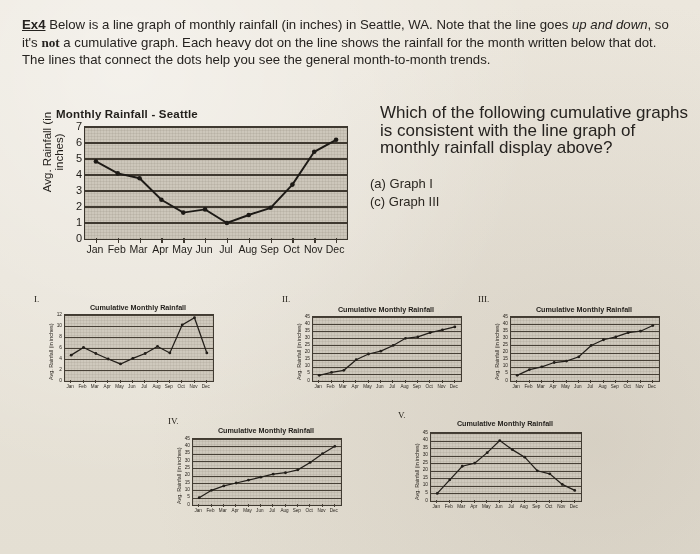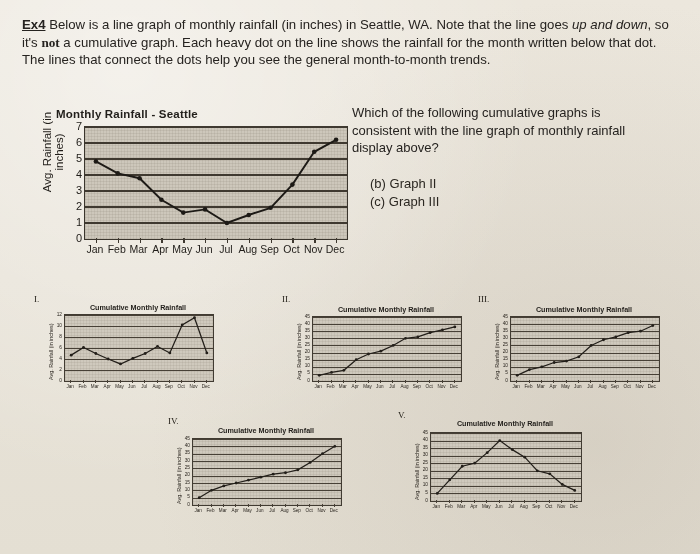--- a/index.html
+++ b/index.html
@@ -56,22 +56,22 @@
   .mc-xlabels{position:absolute;left:54px;top:117px;width:262px;height:16px;}
   .mc-xlabels span{
     position:absolute;font-size:10.5px;color:#1f1c18;
     transform:translateX(-50%);white-space:nowrap;
   }
   .gridline{position:absolute;left:0;width:100%;height:1.5px;background:#3f3930;}
   .xtick{position:absolute;bottom:-4px;width:1.3px;height:5px;background:#3f3930;}
 
   
   .question{
-    position:absolute;left:352px;top:104px;width:310px;
-    font-size:13px;line-height:17.5px;color:#262320;
+    position:absolute;left:380px;top:104px;width:310px;
+    font-size:17px;line-height:17.5px;color:#262320;
   }
   .choices{position:absolute;left:370px;top:175px;width:310px;font-size:13px;line-height:17.5px;}
   .choices .row{display:flex;}
   .choices .c1{width:108px;}
   .choices .c2{width:120px;}
 
   
   .sub{position:absolute;}
   .sub .rn{position:absolute;font-size:9px;color:#242019;font-family:"Liberation Serif", serif;}
   .sub .st{
@@ -173,21 +173,21 @@
         <span style="left: 207.417px;">Oct</span>
         <span style="left: 229.25px;">Nov</span>
         <span style="left: 251.083px;">Dec</span>
       </div>
   </div>
 </div>
 
 <div class="question">Which of the following cumulative graphs is consistent with the line graph of monthly rainfall display above?</div>
 <div class="choices">
   <div class="row">
-    <div class="c2"><span>(b)</span> <span>Graph II</span></div>
+    <div class="c1"><span>(a)</span> <span>Graph I</span></div>
   </div>
   <div class="row">
     <div class="c1"><span>(c)</span> <span>Graph III</span></div>
   </div>
 </div>
 
 <div class="sub" id="sub-I" style="left:34px;top:294px;width:190px;height:108px;">
     <div class="rn" style="left: 0px; top: 0px;">I.</div>
     <div class="st" style="left: 104px; top: 9px; transform: translateX(-50%);">Cumulative Monthly Rainfall</div>
     <div class="sylab" style="left: 14px; top: 86px;">Avg. Rainfall (in inches)</div>

